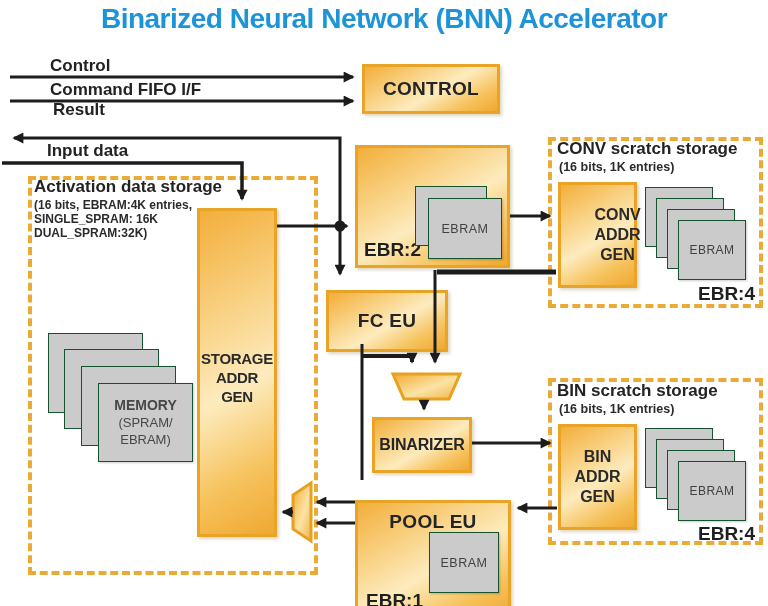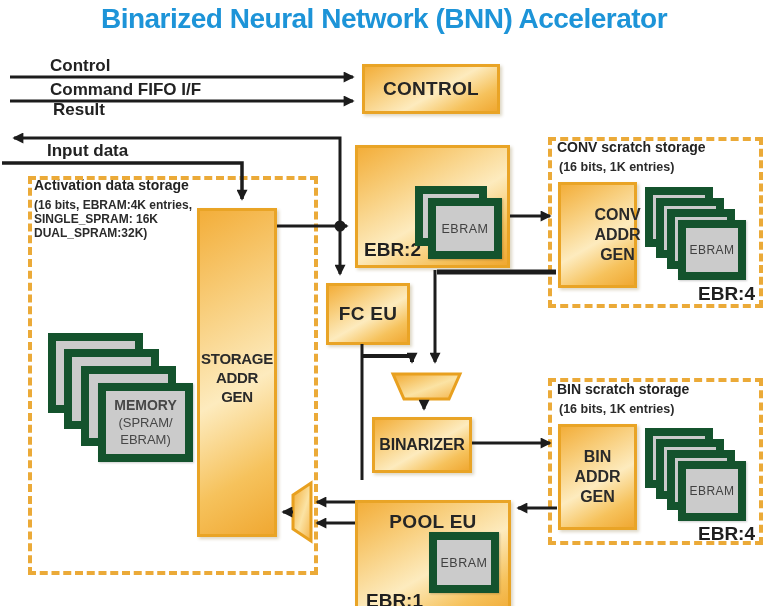--- a/index.html
+++ b/index.html
@@ -17,26 +17,26 @@
   .io-label{font-size:17px;font-weight:bold;color:#222;white-space:nowrap;}
   
   .obox{
     border:3px solid #E9A426;
     background:linear-gradient(150deg,#F3AE3A 0%,#F8CE7C 28%,#FDEBBE 55%,#F6C25C 80%,#F0A832 100%);
     box-shadow:2px 2px 3px rgba(120,90,20,0.25);
   }
   .obox-label{font-size:19px;font-weight:bold;color:#252525;letter-spacing:0.3px;}
   .center-flex{display:flex;align-items:center;justify-content:center;}
   
-  .gbox{background:#CBCBCB;border:8px solid #14532d;}
+  .gbox{background:#CBCBCB;border:1px solid #14532d;}
   .gbox-front{box-shadow:1px 1px 2px rgba(0,0,0,0.2);}
   .gtext{font-size:12.5px;color:#414141;letter-spacing:0.5px;}
   
   .dashedbox{border:4px dashed #EBAA38;background:transparent;}
-  .group-title{font-size:14px;font-weight:bold;color:#232323;white-space:nowrap;}
+  .group-title{font-size:17px;font-weight:bold;color:#232323;white-space:nowrap;}
   .group-sub{font-size:12.5px;font-weight:bold;color:#2b2b2b;white-space:nowrap;}
   .sub-small{font-size:12px;font-weight:bold;color:#2b2b2b;line-height:14px;white-space:nowrap;}
   .ebr-label{font-size:19px;font-weight:bold;color:#1f1f1f;white-space:nowrap;}
   .addr-gen{display:flex;flex-direction:column;align-items:center;justify-content:center;
     font-size:16px;font-weight:bold;line-height:20px;color:#2a2a2a;}
   .storage-gen-text{position:absolute;left:0;top:138px;width:100%;text-align:center;
     font-size:15px;font-weight:bold;line-height:19px;color:#2a2a2a;letter-spacing:-0.3px;}
   .mem-text{display:flex;flex-direction:column;align-items:center;justify-content:center;
     height:100%;line-height:17px;color:#474747;}
   .mem-line1{font-size:14px;font-weight:bold;}
@@ -103,21 +103,21 @@
     <div>GEN</div>
   </div>
   <div class="abs gbox boxlayer" style="left:645px;top:187px;width:68px;height:60px;"></div>
   <div class="abs gbox boxlayer" style="left:656px;top:198px;width:68px;height:60px;"></div>
   <div class="abs gbox boxlayer" style="left:667px;top:209px;width:68px;height:60px;"></div>
   <div class="abs gbox gbox-front center-flex boxlayer" style="left:678px;top:220px;width:68px;height:60px;">
     <span class="gtext" style="font-size:12px;">EBRAM</span>
   </div>
   <div class="abs ebr-label" style="left:698px;top:283px;">EBR:4</div>
 
-  <div class="abs obox center-flex boxlayer" style="left:326px;top:283px;width:84px;height:62px;">
+  <div class="abs obox center-flex boxlayer" style="left:326px;top:290px;width:122px;height:62px;">
     <span class="obox-label">FC EU</span>
   </div>
 
   <div class="abs obox center-flex boxlayer" style="left:372px;top:417px;width:100px;height:56px;">
     <span class="obox-label" style="font-size:16px;letter-spacing:-0.2px;">BINARIZER</span>
   </div>
 
   <div class="abs dashedbox dashlayer" style="left:548px;top:378px;width:215px;height:167px;"></div>
   <div class="abs group-title" style="left:557px;top:381px;">BIN scratch storage</div>
   <div class="abs group-sub" style="left:559px;top:402px;">(16 bits, 1K entries)</div>

